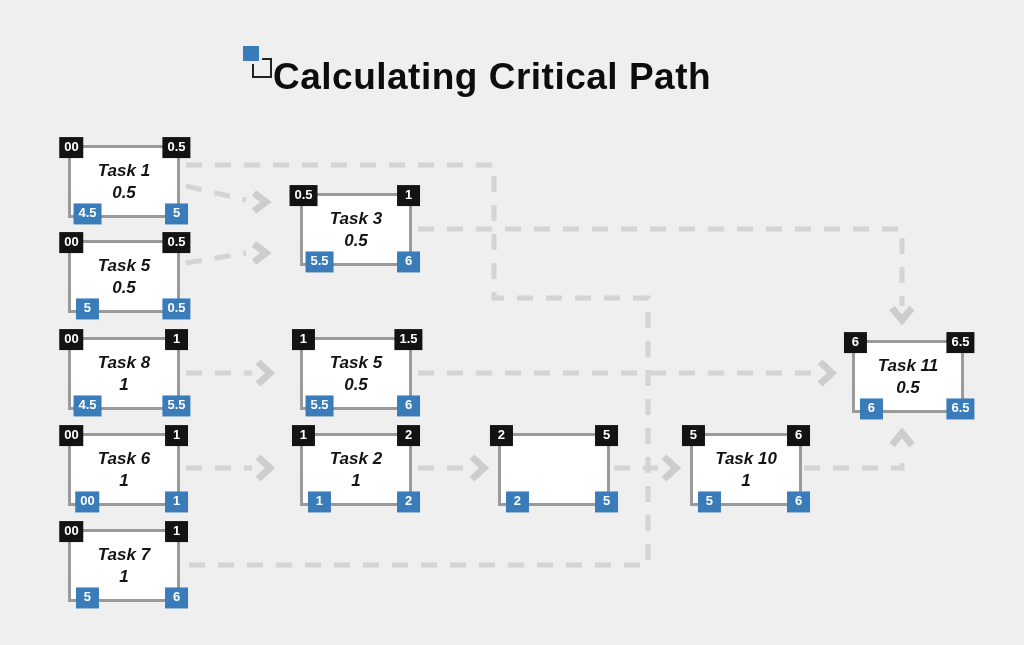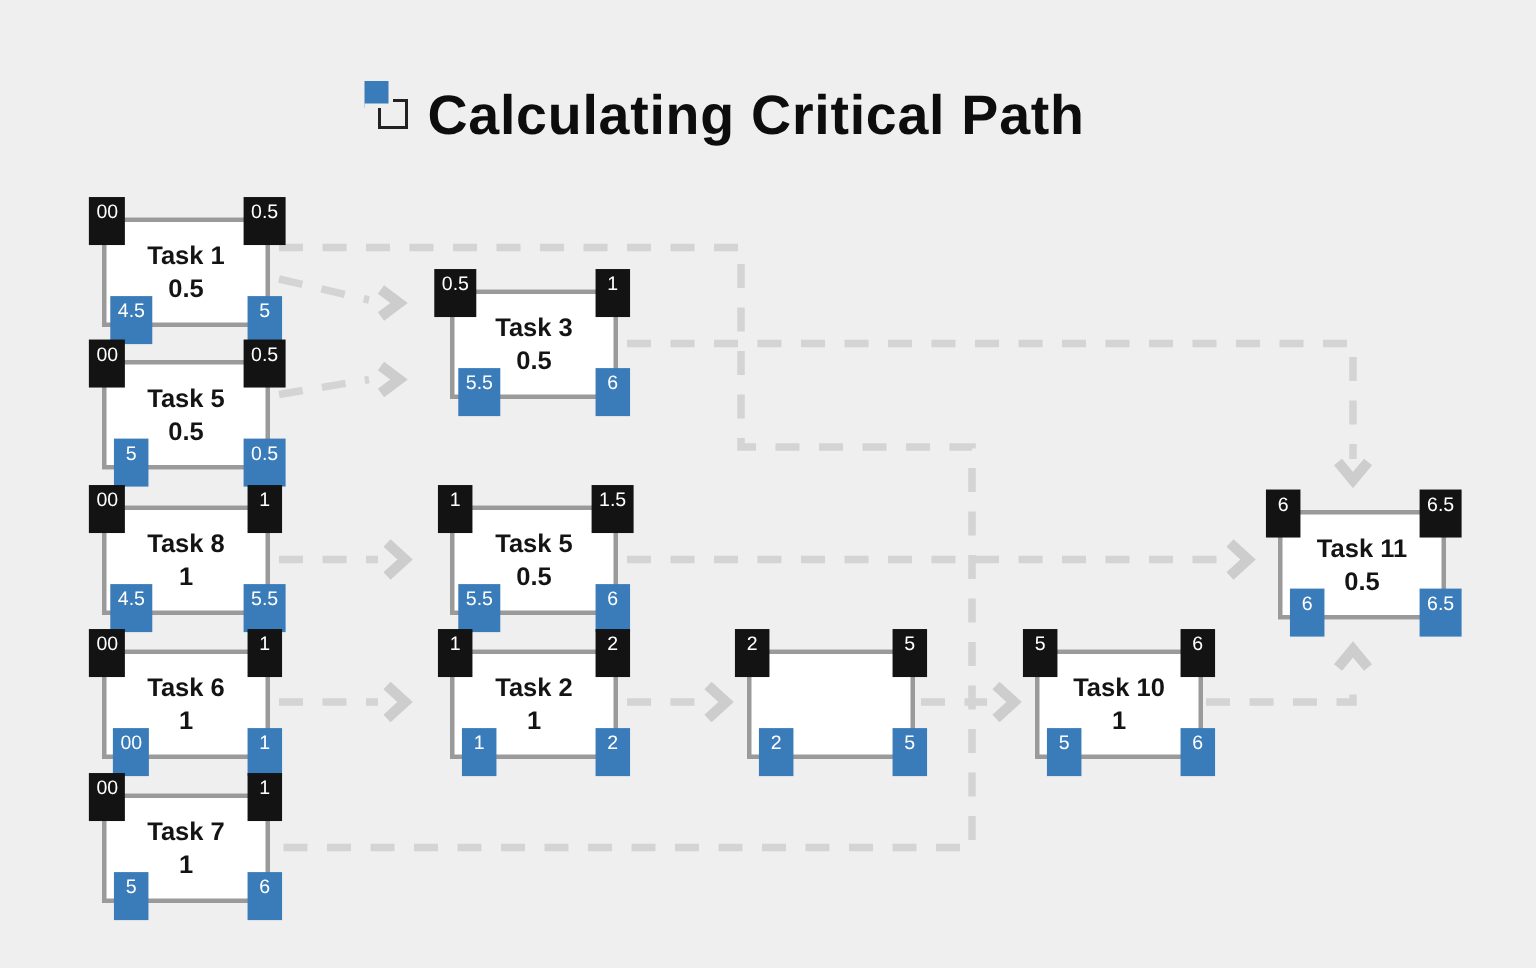--- a/index.html
+++ b/index.html
@@ -17,44 +17,45 @@
     background:var(--bg);
     font-family:"Liberation Sans",sans-serif;
     position:relative;
     overflow:hidden;
   }
   .stage{position:absolute;inset:0;width:1024px;height:645px;}
   svg.connectors{position:absolute;left:0;top:0;pointer-events:none;}
   svg.connectors path.dash{fill:none;stroke:var(--conn);stroke-width:5;stroke-dasharray:16 13;}
   svg.connectors path.head{fill:none;stroke:var(--head);stroke-width:7;stroke-linecap:butt;stroke-linejoin:miter;}
 
-  .header{position:absolute;left:243px;top:46px;display:flex;align-items:center;gap:12px;}
+  .header{position:absolute;left:243px;top:46px;display:flex;align-items:flex-start;gap:0;}
   .title-icon{position:relative;width:30px;height:34px;flex:0 0 auto;}
   .title-icon .sq-outline{position:absolute;left:9px;top:12px;width:16px;height:16px;border:2.5px solid #222;background:transparent;}
   .title-icon .sq-blue{position:absolute;left:0;top:0;width:16px;height:15px;background:var(--blue);border-right:3px solid var(--bg);border-bottom:3px solid var(--bg);}
   h1.page-title{
     margin:12px 0 0 0;
     font-size:37px;line-height:1.05;font-weight:bold;
     letter-spacing:.5px;color:#0d0d0d;white-space:nowrap;
   }
 
   .task{
     position:absolute;width:112px;height:73px;box-sizing:border-box;
     background:#ffffff;border:3px solid var(--box-border);
   }
   .task .label{
     position:absolute;inset:0;display:flex;flex-direction:column;
     align-items:center;justify-content:center;
     font-weight:bold;font-size:17px;line-height:1.25;color:var(--ink);
     text-align:center;
+    font-style:italic;
   }
   .badge{
-    position:absolute;min-width:13px;height:32px;line-height:20px;
+    position:absolute;min-width:13px;height:21px;line-height:20px;
     padding:0 5px;box-sizing:content-box;
-    font-size:13px;font-weight:normal;color:#ffffff;text-align:center;
+    font-size:13px;font-weight:bold;color:#ffffff;text-align:center;
     white-space:nowrap;
   }
   .badge.black{background:var(--black);}
   .badge.blue{background:var(--blue);}
   .badge.tl{left:0;top:0;transform:translate(-48%,-52%);}
   .badge.tr{left:100%;top:0;transform:translate(-52%,-52%);}
   .badge.bl{left:16px;top:100%;transform:translate(-48%,-55%);}
   .badge.br{left:100%;top:100%;transform:translate(-52%,-55%);}
 </style>
 </head>

